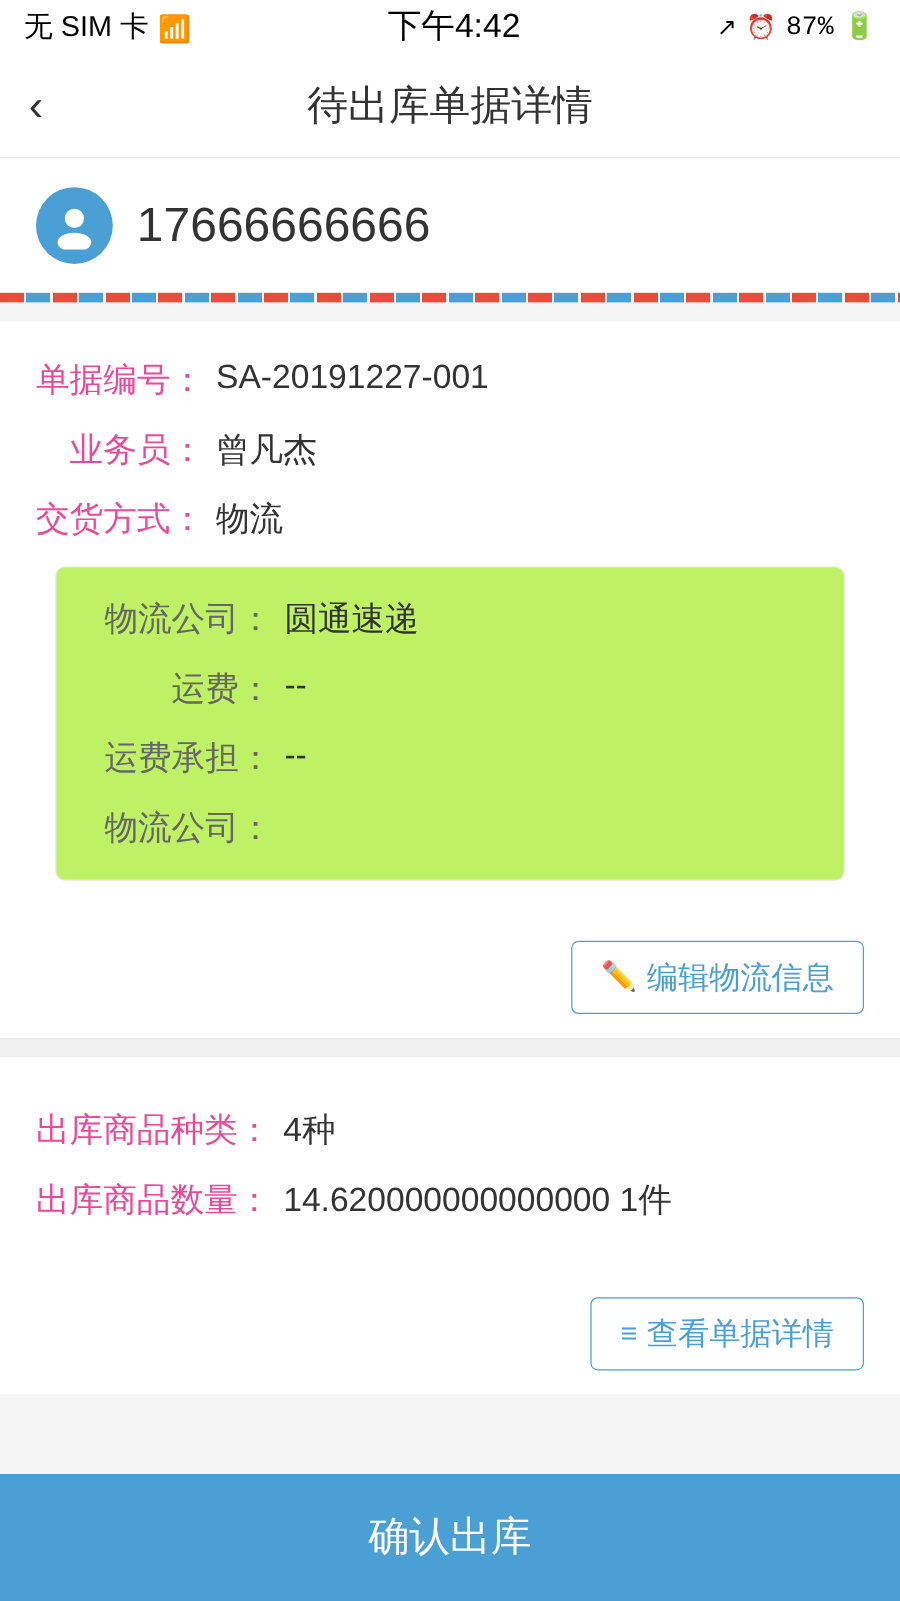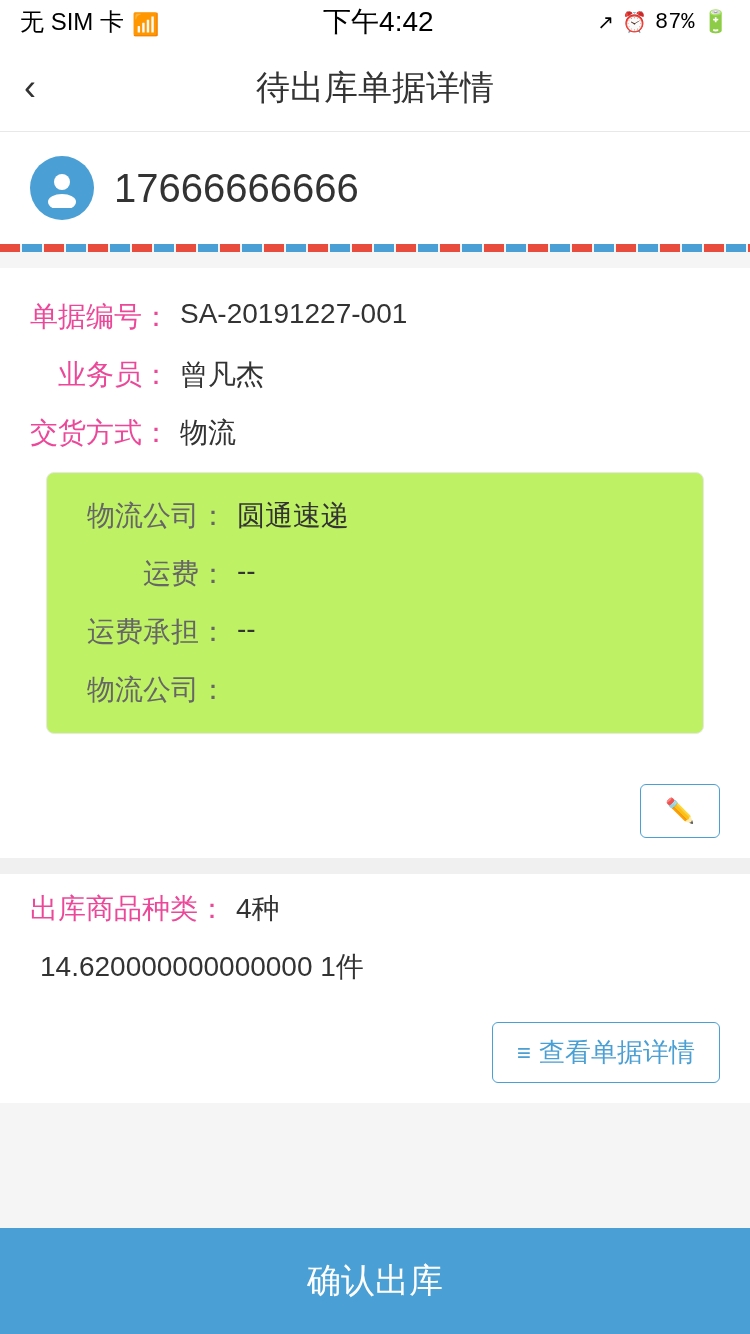--- a/index.html
+++ b/index.html
@@ -180,21 +180,21 @@
     }
 
     .section-divider {
       height: 16px;
       background: #f0f0f0;
     }
 
     
     .product-section {
       background: #fff;
-      padding: 16px 30px;
+      padding: 42px 30px;
     }
 
     
     .view-detail-row {
       display: flex;
       justify-content: flex-end;
       padding: 20px 30px;
       background: #fff;
     }
     .view-detail-btn {
@@ -308,31 +308,33 @@
       </div>
       <div class="logistics-row">
         <span class="logistics-label">物流公司：</span>
       </div>
     </div>
   </div>
 
   <div class="edit-button-row">
     <button class="edit-btn">
       <span style="font-size:24px;">✏️</span>
+      <span>编辑物流信息</span>
     </button>
   </div>
 
   <div class="section-divider"></div>
 
   <div class="product-section">
     <div class="info-row">
       <span class="info-label">出库商品种类：</span>
       <span class="info-value">4种</span>
     </div>
     <div class="info-row">
+      <span class="info-label">出库商品数量：</span>
       <span class="info-value">14.620000000000000 1件</span>
     </div>
   </div>
 
   <div class="view-detail-row">
     <button class="view-detail-btn">
       <span style="font-size:24px;">≡</span>
       <span>查看单据详情</span>
     </button>
   </div>

